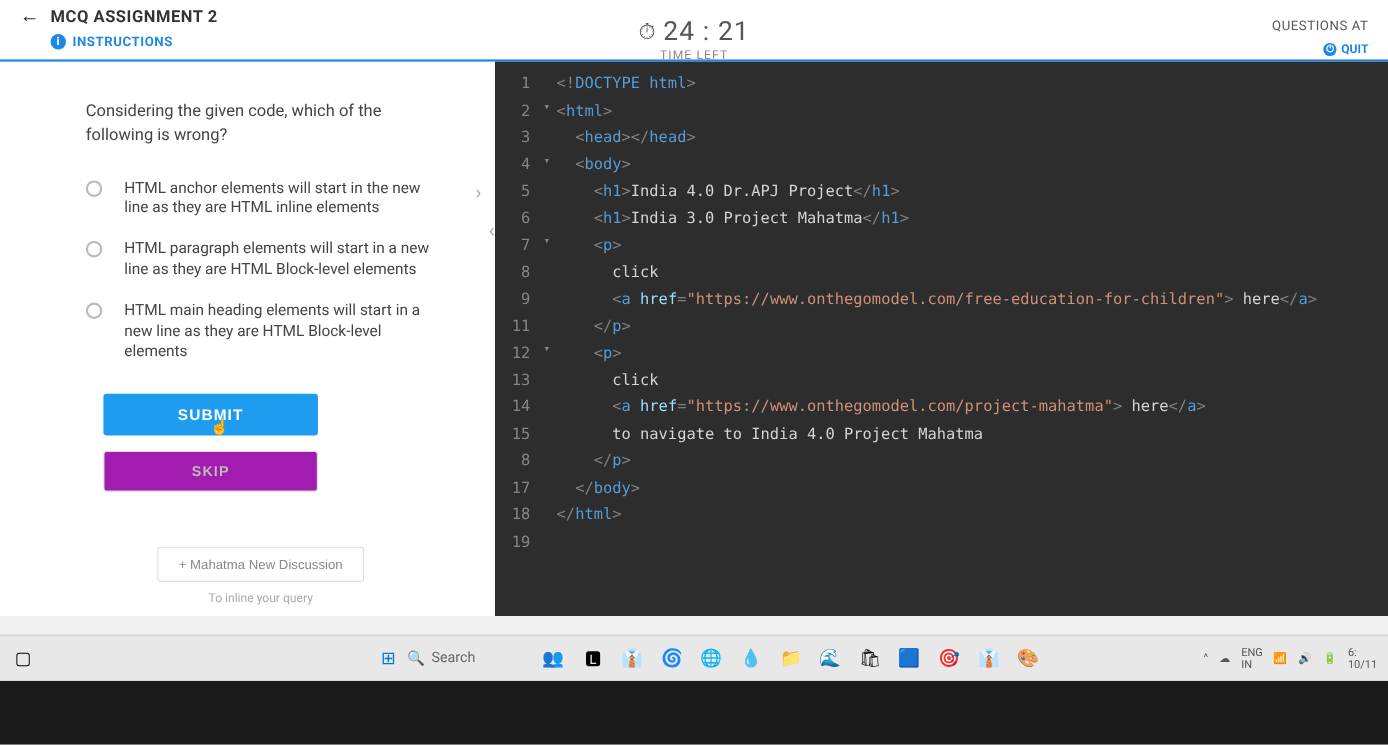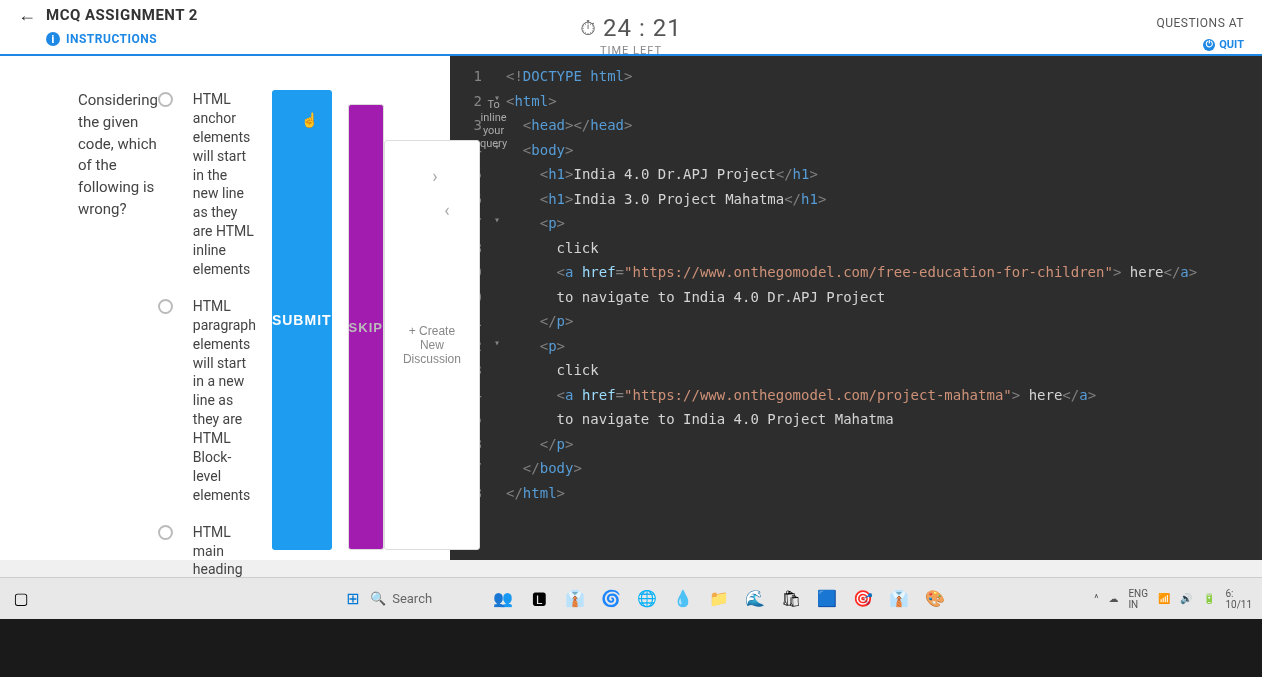--- a/index.html
+++ b/index.html
@@ -136,20 +136,21 @@
   .main {
     display: flex;
     flex: 1;
     min-height: 0;
   }
   .left-panel {
     width: 450px;
     padding: 34px 54px 10px 78px;
     position: relative;
     display: flex;
+    flex-direction: column;
   }
   .question-text {
     font-size: 15px;
     color: #444;
     line-height: 1.45;
     margin-bottom: 28px;
   }
   .options {
     display: flex;
     flex-direction: column;
@@ -401,45 +402,45 @@
       </div>
 
       <span class="chevron right">›</span>
 
       <button class="submit-btn">
         <span>SUBMIT</span>
         <span class="cursor-hand">☝</span>
       </button>
       <button class="skip-btn">SKIP</button>
 
-      <button class="discussion-btn">+ Create New Discussion</button>
+      <button class="discussion-btn">+ Mahatma New Discussion</button>
       <div class="resolve-note">To inline your query</div>
     </div>
 
     <span class="chevron left">‹</span>
 
     <div class="code-panel" id="code-editor">
         <div class="code-line"><span class="gutter">1</span><span class="fold"></span><span class="code-content"><span class="punc">&lt;!</span><span class="tag">DOCTYPE html</span><span class="punc">&gt;</span></span></div>
         <div class="code-line"><span class="gutter">2</span><span class="fold">▾</span><span class="code-content"><span class="punc">&lt;</span><span class="tag">html</span><span class="punc">&gt;</span></span></div>
         <div class="code-line"><span class="gutter">3</span><span class="fold"></span><span class="code-content">  <span class="punc">&lt;</span><span class="tag">head</span><span class="punc">&gt;&lt;/</span><span class="tag">head</span><span class="punc">&gt;</span></span></div>
         <div class="code-line"><span class="gutter">4</span><span class="fold">▾</span><span class="code-content">  <span class="punc">&lt;</span><span class="tag">body</span><span class="punc">&gt;</span></span></div>
         <div class="code-line"><span class="gutter">5</span><span class="fold"></span><span class="code-content">    <span class="punc">&lt;</span><span class="tag">h1</span><span class="punc">&gt;</span><span class="txt">India 4.0 Dr.APJ Project</span><span class="punc">&lt;/</span><span class="tag">h1</span><span class="punc">&gt;</span></span></div>
         <div class="code-line"><span class="gutter">6</span><span class="fold"></span><span class="code-content">    <span class="punc">&lt;</span><span class="tag">h1</span><span class="punc">&gt;</span><span class="txt">India 3.0 Project Mahatma</span><span class="punc">&lt;/</span><span class="tag">h1</span><span class="punc">&gt;</span></span></div>
         <div class="code-line"><span class="gutter">7</span><span class="fold">▾</span><span class="code-content">    <span class="punc">&lt;</span><span class="tag">p</span><span class="punc">&gt;</span></span></div>
         <div class="code-line"><span class="gutter">8</span><span class="fold"></span><span class="code-content">      <span class="txt">click</span></span></div>
         <div class="code-line"><span class="gutter">9</span><span class="fold"></span><span class="code-content">      <span class="punc">&lt;</span><span class="tag">a </span><span class="attr">href</span><span class="punc">=</span><span class="str">"https://www.onthegomodel.com/free-education-for-children"</span><span class="punc">&gt;</span><span class="txt"> here</span><span class="punc">&lt;/</span><span class="tag">a</span><span class="punc">&gt;</span></span></div>
-        <div class="code-line"><span class="gutter">10</span><span class="fold"></span><span class="code-content">      <span class="txt">to navigate to India 4.0 Dr.APJ Project</span></span></div>
         <div class="code-line"><span class="gutter">11</span><span class="fold"></span><span class="code-content">    <span class="punc">&lt;/</span><span class="tag">p</span><span class="punc">&gt;</span></span></div>
         <div class="code-line"><span class="gutter">12</span><span class="fold">▾</span><span class="code-content">    <span class="punc">&lt;</span><span class="tag">p</span><span class="punc">&gt;</span></span></div>
         <div class="code-line"><span class="gutter">13</span><span class="fold"></span><span class="code-content">      <span class="txt">click</span></span></div>
         <div class="code-line"><span class="gutter">14</span><span class="fold"></span><span class="code-content">      <span class="punc">&lt;</span><span class="tag">a </span><span class="attr">href</span><span class="punc">=</span><span class="str">"https://www.onthegomodel.com/project-mahatma"</span><span class="punc">&gt;</span><span class="txt"> here</span><span class="punc">&lt;/</span><span class="tag">a</span><span class="punc">&gt;</span></span></div>
         <div class="code-line"><span class="gutter">15</span><span class="fold"></span><span class="code-content">      <span class="txt">to navigate to India 4.0 Project Mahatma</span></span></div>
         <div class="code-line"><span class="gutter">8</span><span class="fold"></span><span class="code-content">    <span class="punc">&lt;/</span><span class="tag">p</span><span class="punc">&gt;</span></span></div>
         <div class="code-line"><span class="gutter">17</span><span class="fold"></span><span class="code-content">  <span class="punc">&lt;/</span><span class="tag">body</span><span class="punc">&gt;</span></span></div>
         <div class="code-line"><span class="gutter">18</span><span class="fold"></span><span class="code-content"><span class="punc">&lt;/</span><span class="tag">html</span><span class="punc">&gt;</span></span></div>
+        <div class="code-line"><span class="gutter">19</span><span class="fold"></span><span class="code-content"></span></div>
       </div>
   </div>
 </div>
 
 <div class="taskbar">
   <span class="tb-icon">▢</span>
   <div class="tb-search">
     <span class="tb-icon start-icon">⊞</span>
     <span>🔍</span>
     <span>Search</span>

